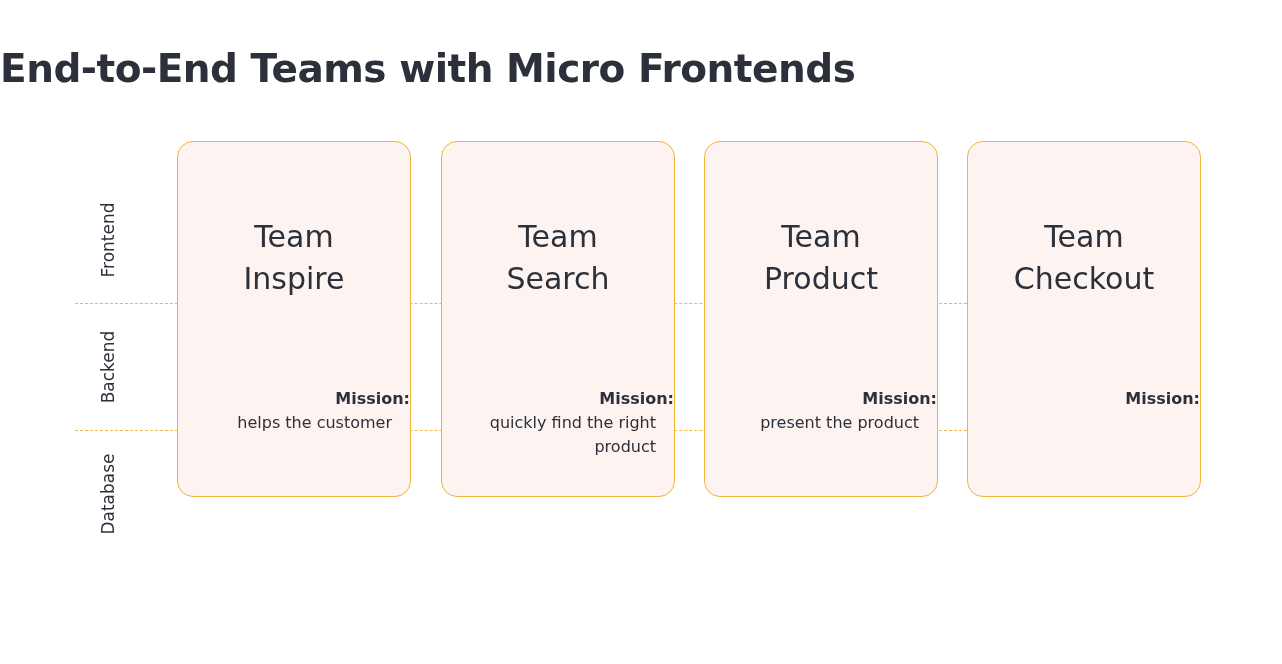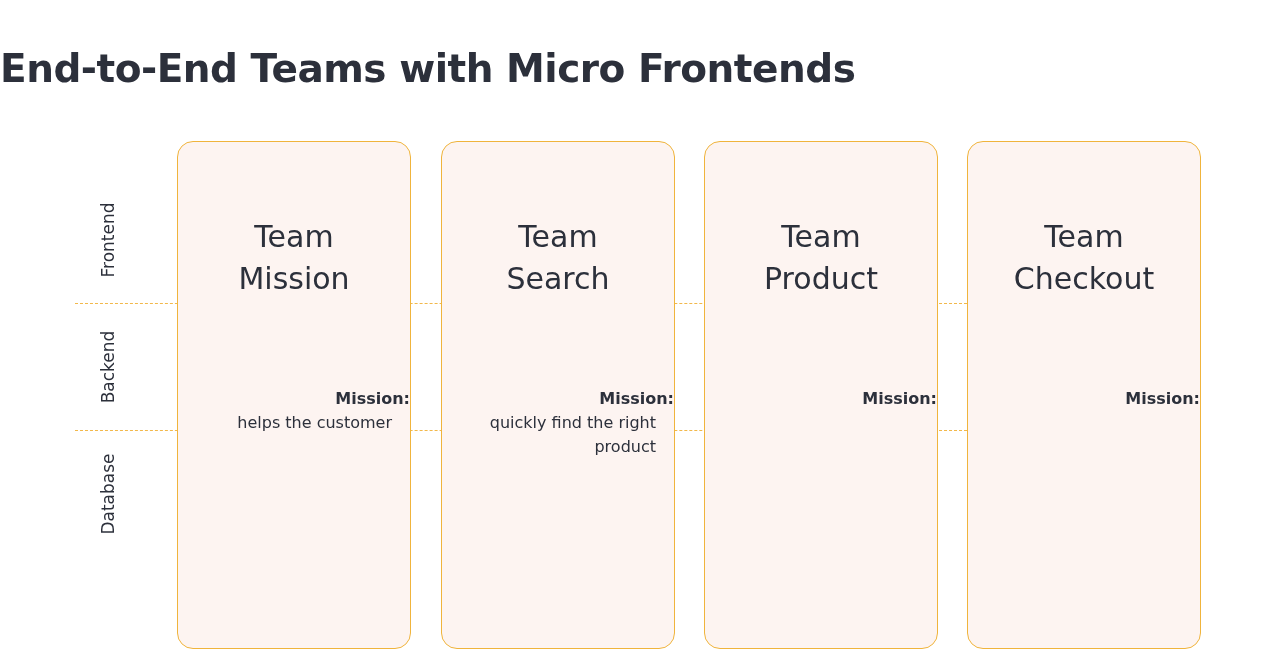--- a/index.html
+++ b/index.html
@@ -5,21 +5,21 @@
   html, body { margin: 0; padding: 0; background: #ffffff; }
   body { width: 1282px; height: 664px; position: relative; overflow: hidden;
          font-family: "DejaVu Sans", sans-serif; color: #2c303b; }
   .title { position: absolute; left: 0; top: 46px; width: 1282px; text-align: left;
            font-size: 39px; font-weight: bold; letter-spacing: -0.5px; color: #2c303b; }
   .dash { position: absolute; left: 75px; width: 892px; height: 0;
           border-top: 1.5px dashed #f2b84a; }
   .layer-label { position: absolute; left: 108px; width: 0; height: 0; }
   .layer-label span { position: absolute; transform: translate(-50%, -50%) rotate(-90deg);
                       white-space: nowrap; font-size: 17px; color: #2c303b; }
-  .card { position: absolute; top: 141px; width: 234px; height: 508px;
+  .card { position: absolute; top: 141px; width: 234px; height: 356px;
           background: #fdf4f1; border: 1.5px solid #f0b43c; border-radius: 16px;
           box-sizing: border-box; }
   .card-title { position: absolute; left: 0; right: 0; top: 74px; text-align: center;
                 font-size: 30px; line-height: 42px; color: #2c303b; }
   .card-mission { position: absolute; left: 0; right: 0; top: 245px; text-align: right;
                   font-size: 16px; line-height: 24px; color: #2c303b; }
   .mission-head { font-weight: bold; display: block; }
   .mission-body { display: block; padding: 0 18px; }
 </style>
 </head>
@@ -36,21 +36,21 @@
 <div class="layer-label" style="top:367px;">
   <span>Backend</span>
 </div>
 <div class="layer-label" style="top:494px;">
   <span>Database</span>
 </div>
 
 <div class="card" style="left:177px;">
   <div class="card-title">
     <div>Team</div>
-    <div>Mission</div>
+    <div>Inspire</div>
   </div>
   <div class="card-mission">
     <span class="mission-head">Mission:</span>
     <span class="mission-body">helps the customer</span>
   </div>
 </div>
 
 <div class="card" style="left:441px;">
   <div class="card-title">
     <div>Team</div>
@@ -63,20 +63,21 @@
   </div>
 </div>
 
 <div class="card" style="left:704px;">
   <div class="card-title">
     <div>Team</div>
     <div>Product</div>
   </div>
   <div class="card-mission">
     <span class="mission-head">Mission:</span>
+    <span class="mission-body">present the product</span>
   </div>
 </div>
 
 <div class="card" style="left:967px;">
   <div class="card-title">
     <div>Team</div>
     <div>Checkout</div>
   </div>
   <div class="card-mission">
     <span class="mission-head">Mission:</span>

